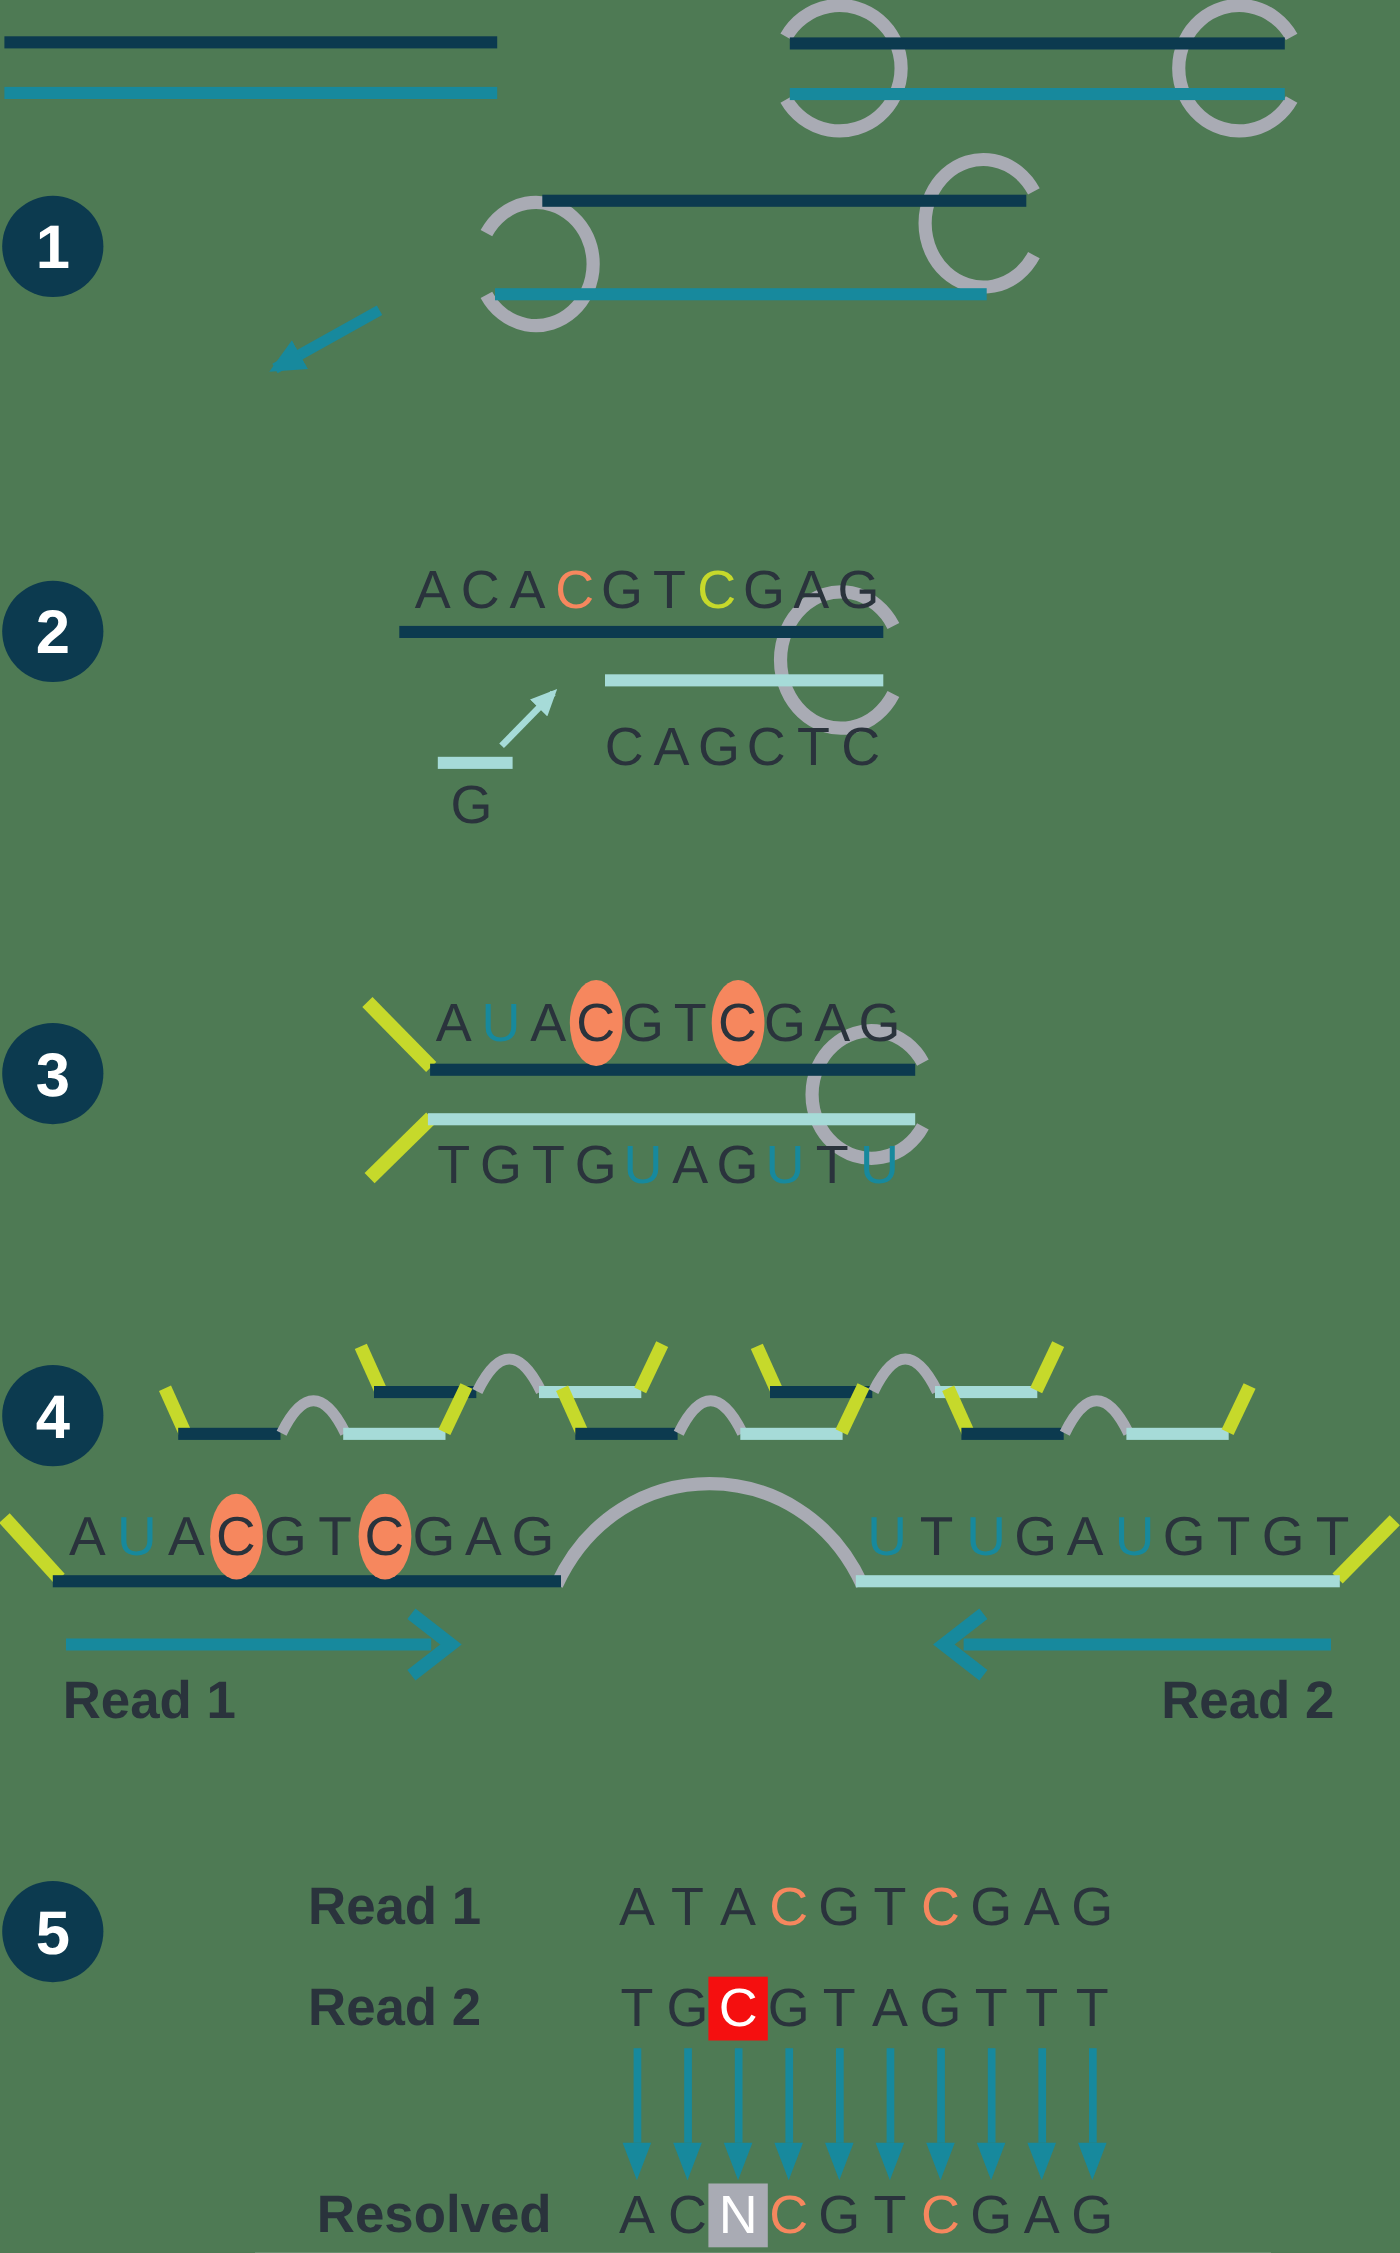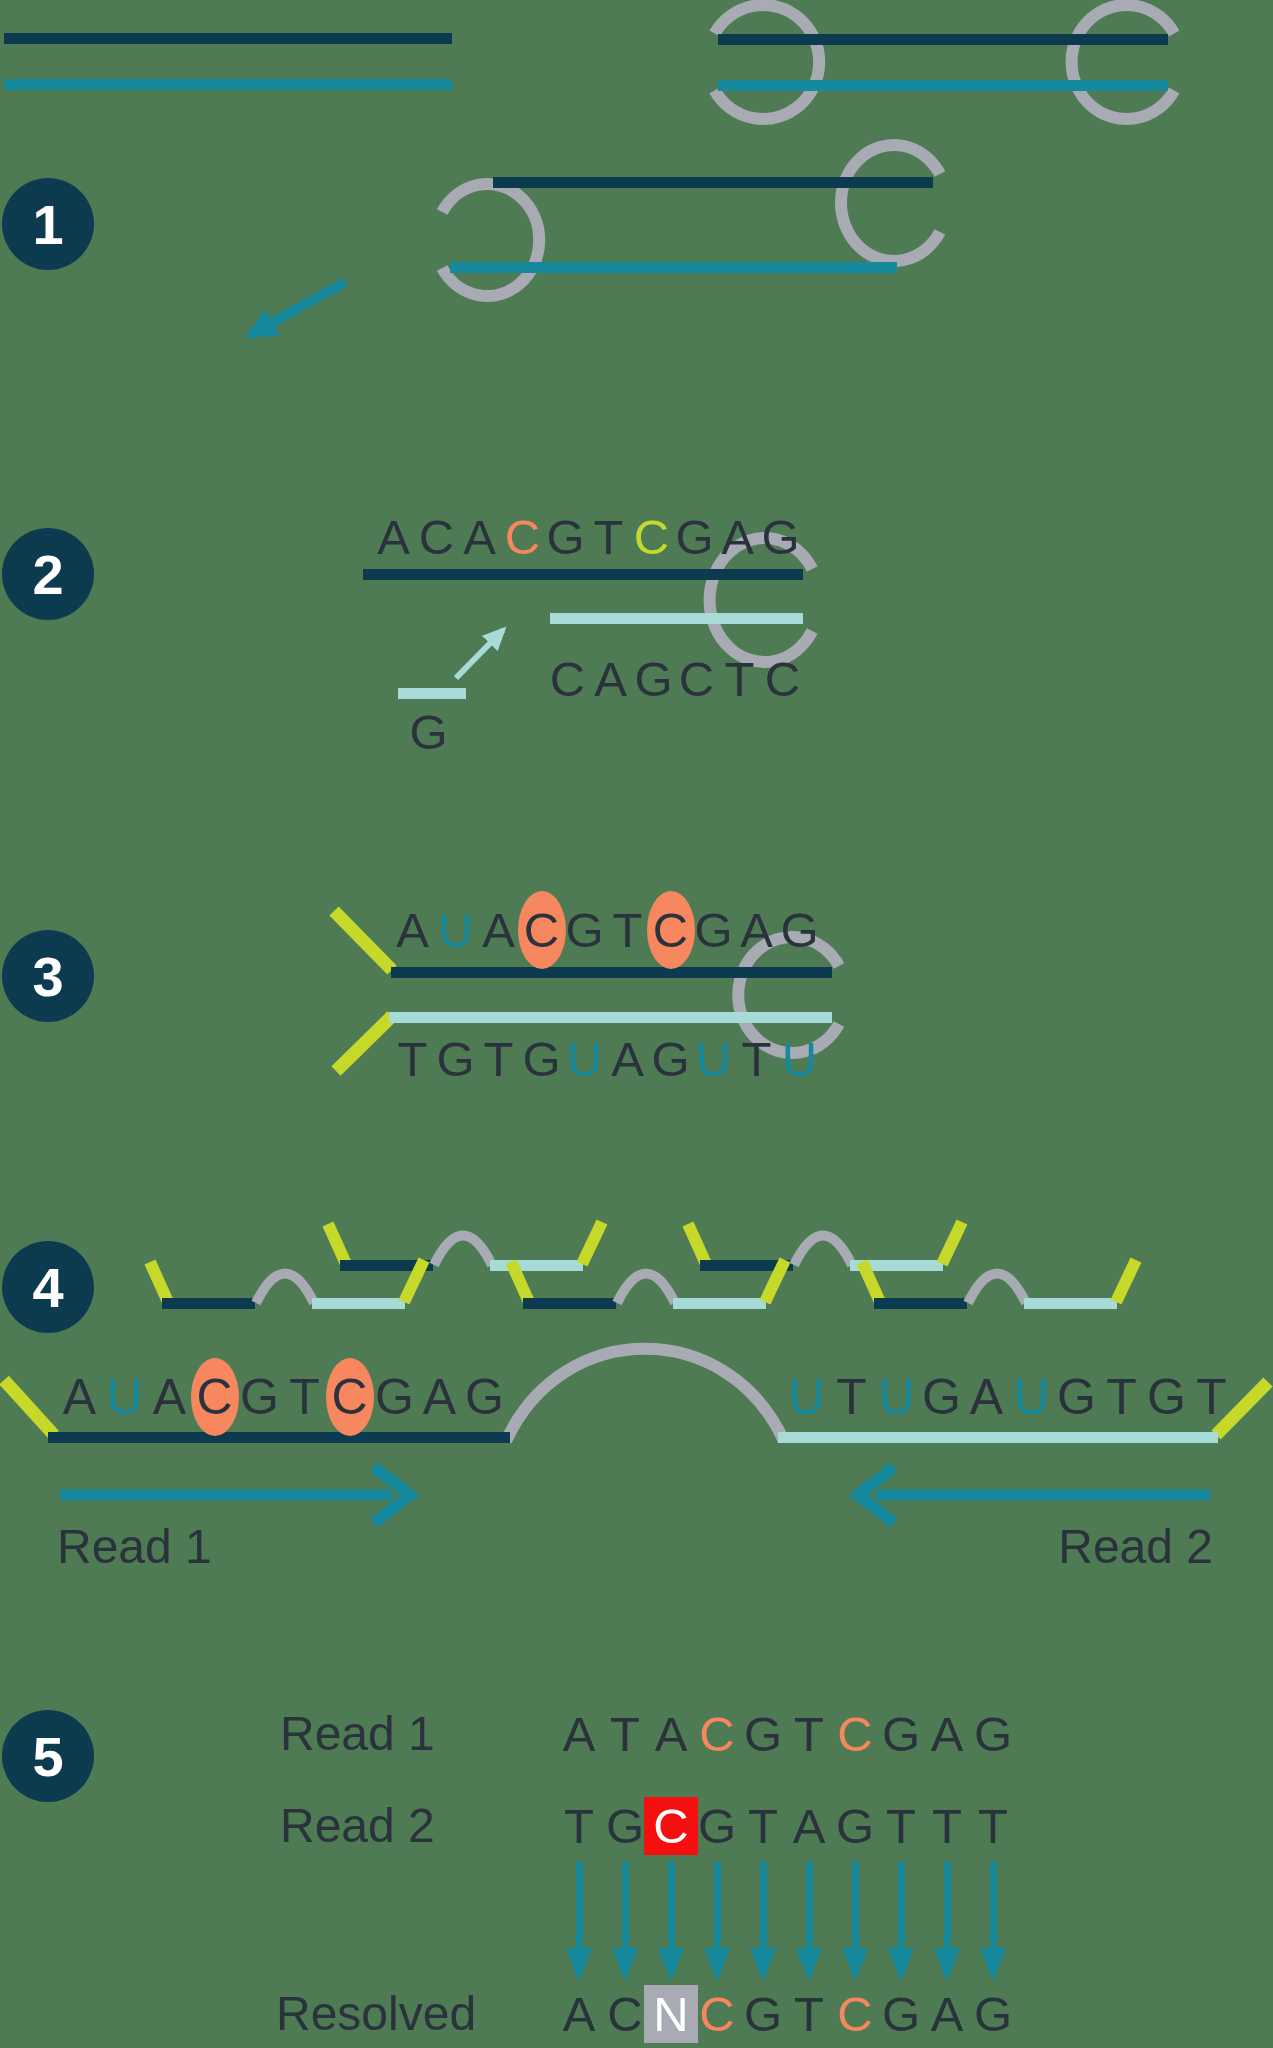--- a/index.html
+++ b/index.html
@@ -34,21 +34,21 @@
   .s-o{color:var(--orange);}
   .s-l{color:var(--lime);}
   .s-oc::before{content:"";position:absolute;left:50%;top:50%;transform:translate(-50%,-50%);
         width:48px;height:78px;background:var(--orange);border-radius:50%;z-index:-1;}
   .s-rb{color:#fff;}
   .s-rb::before{content:"";position:absolute;left:50%;top:50%;transform:translate(-50%,-50%);
         width:54px;height:58px;background:var(--red);z-index:-1;}
   .s-gb{color:#fff;}
   .s-gb::before{content:"";position:absolute;left:50%;top:50%;transform:translate(-50%,-50%);
         width:54px;height:58px;background:var(--gray);z-index:-1;}
-  .lbl{position:absolute;font-weight:normal;font-size:48px;color:var(--dark);
+  .lbl{position:absolute;font-weight:bold;font-size:48px;color:var(--dark);
        line-height:48px;white-space:nowrap;z-index:4;}
   .mini{position:absolute;z-index:2;}
   #downarrows{position:absolute;left:556px;top:1862px;display:flex;z-index:3;}
   .darrow{width:46px;display:flex;flex-direction:column;align-items:center;}
   .darrow .shaft{width:7px;height:86px;background:var(--teal);}
   .darrow .head{width:0;height:0;border-left:13px solid transparent;
         border-right:13px solid transparent;border-top:34px solid var(--teal);}
 </style>
 </head>
 <body>
@@ -288,21 +288,21 @@
       <div class="darrow">
         <div class="shaft"></div>
         <div class="head"></div>
       </div>
       <div class="darrow">
         <div class="shaft"></div>
         <div class="head"></div>
       </div>
     </div>
 
-  <div class="lbl" style="left:276px;top:1990px">Resolved</div>
+  <div class="lbl" style="left:288px;top:1990px">Resolved</div>
   <div class="seqrow seq46" style="left:556px;top:1990px">
       <span class="cell s-d">A</span>
       <span class="cell s-d">C</span>
       <span class="cell s-gb">N</span>
       <span class="cell s-o">C</span>
       <span class="cell s-d">G</span>
       <span class="cell s-d">T</span>
       <span class="cell s-o">C</span>
       <span class="cell s-d">G</span>
       <span class="cell s-d">A</span>

